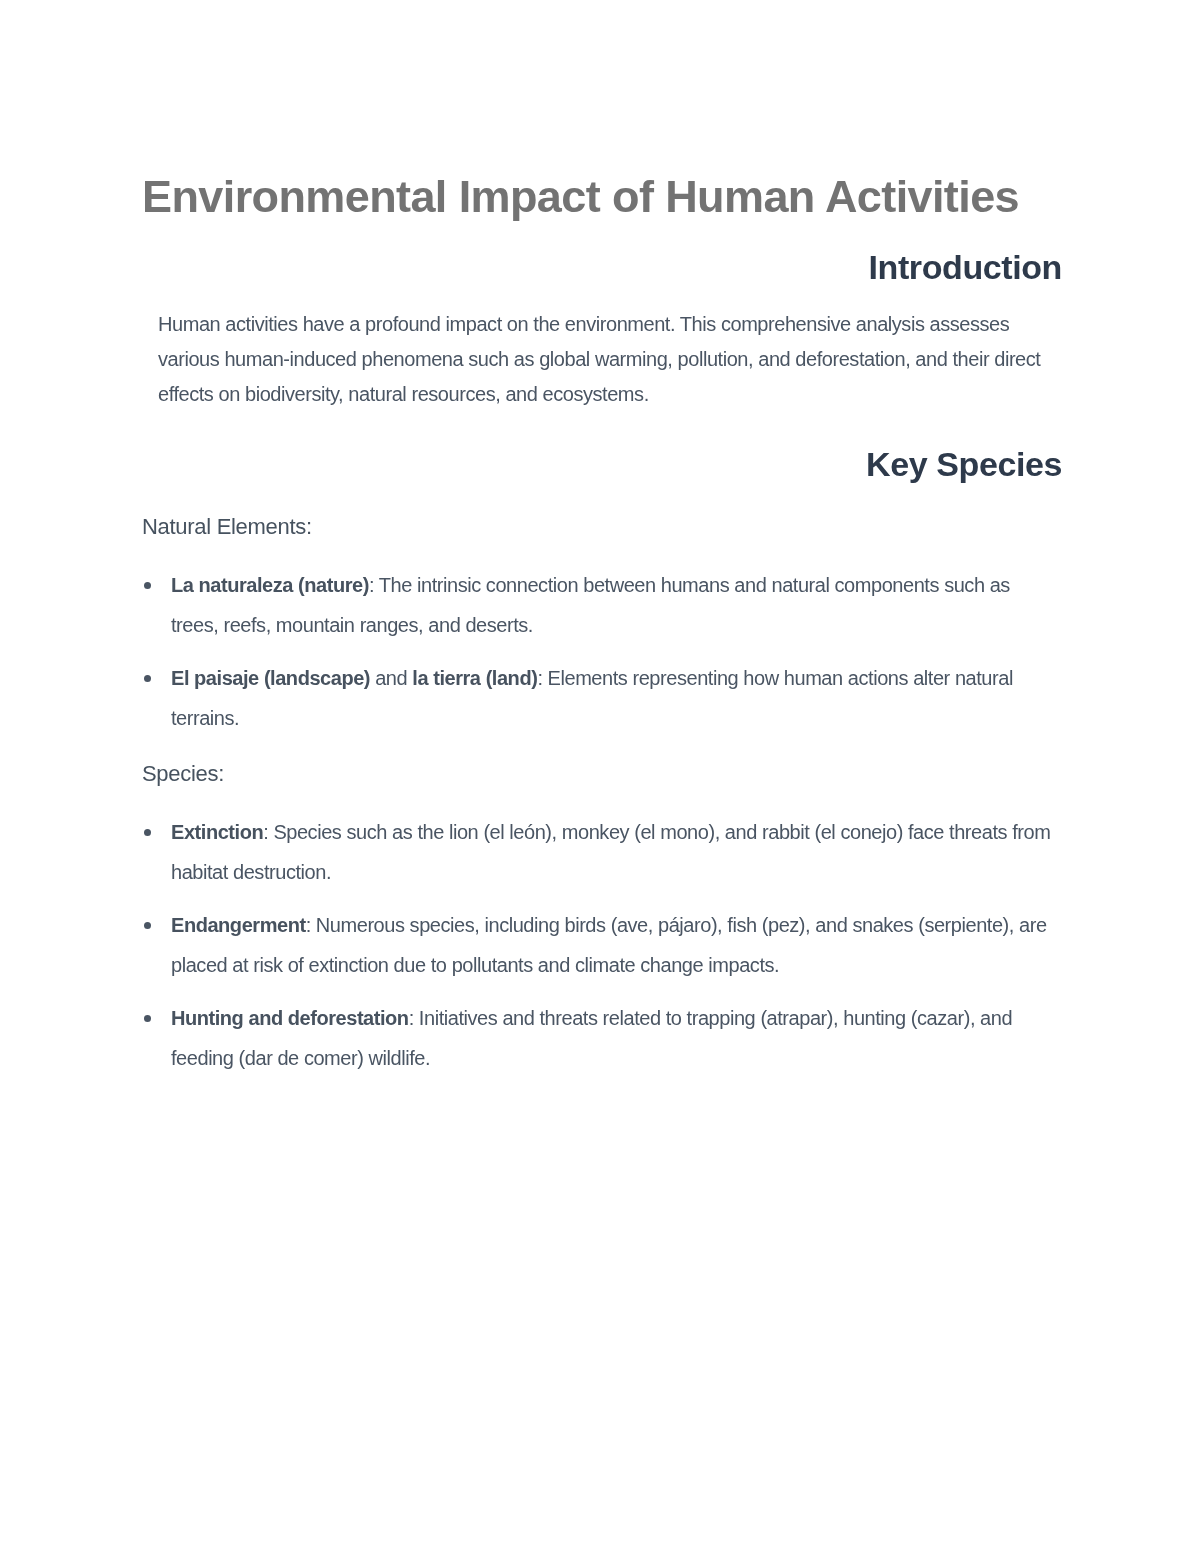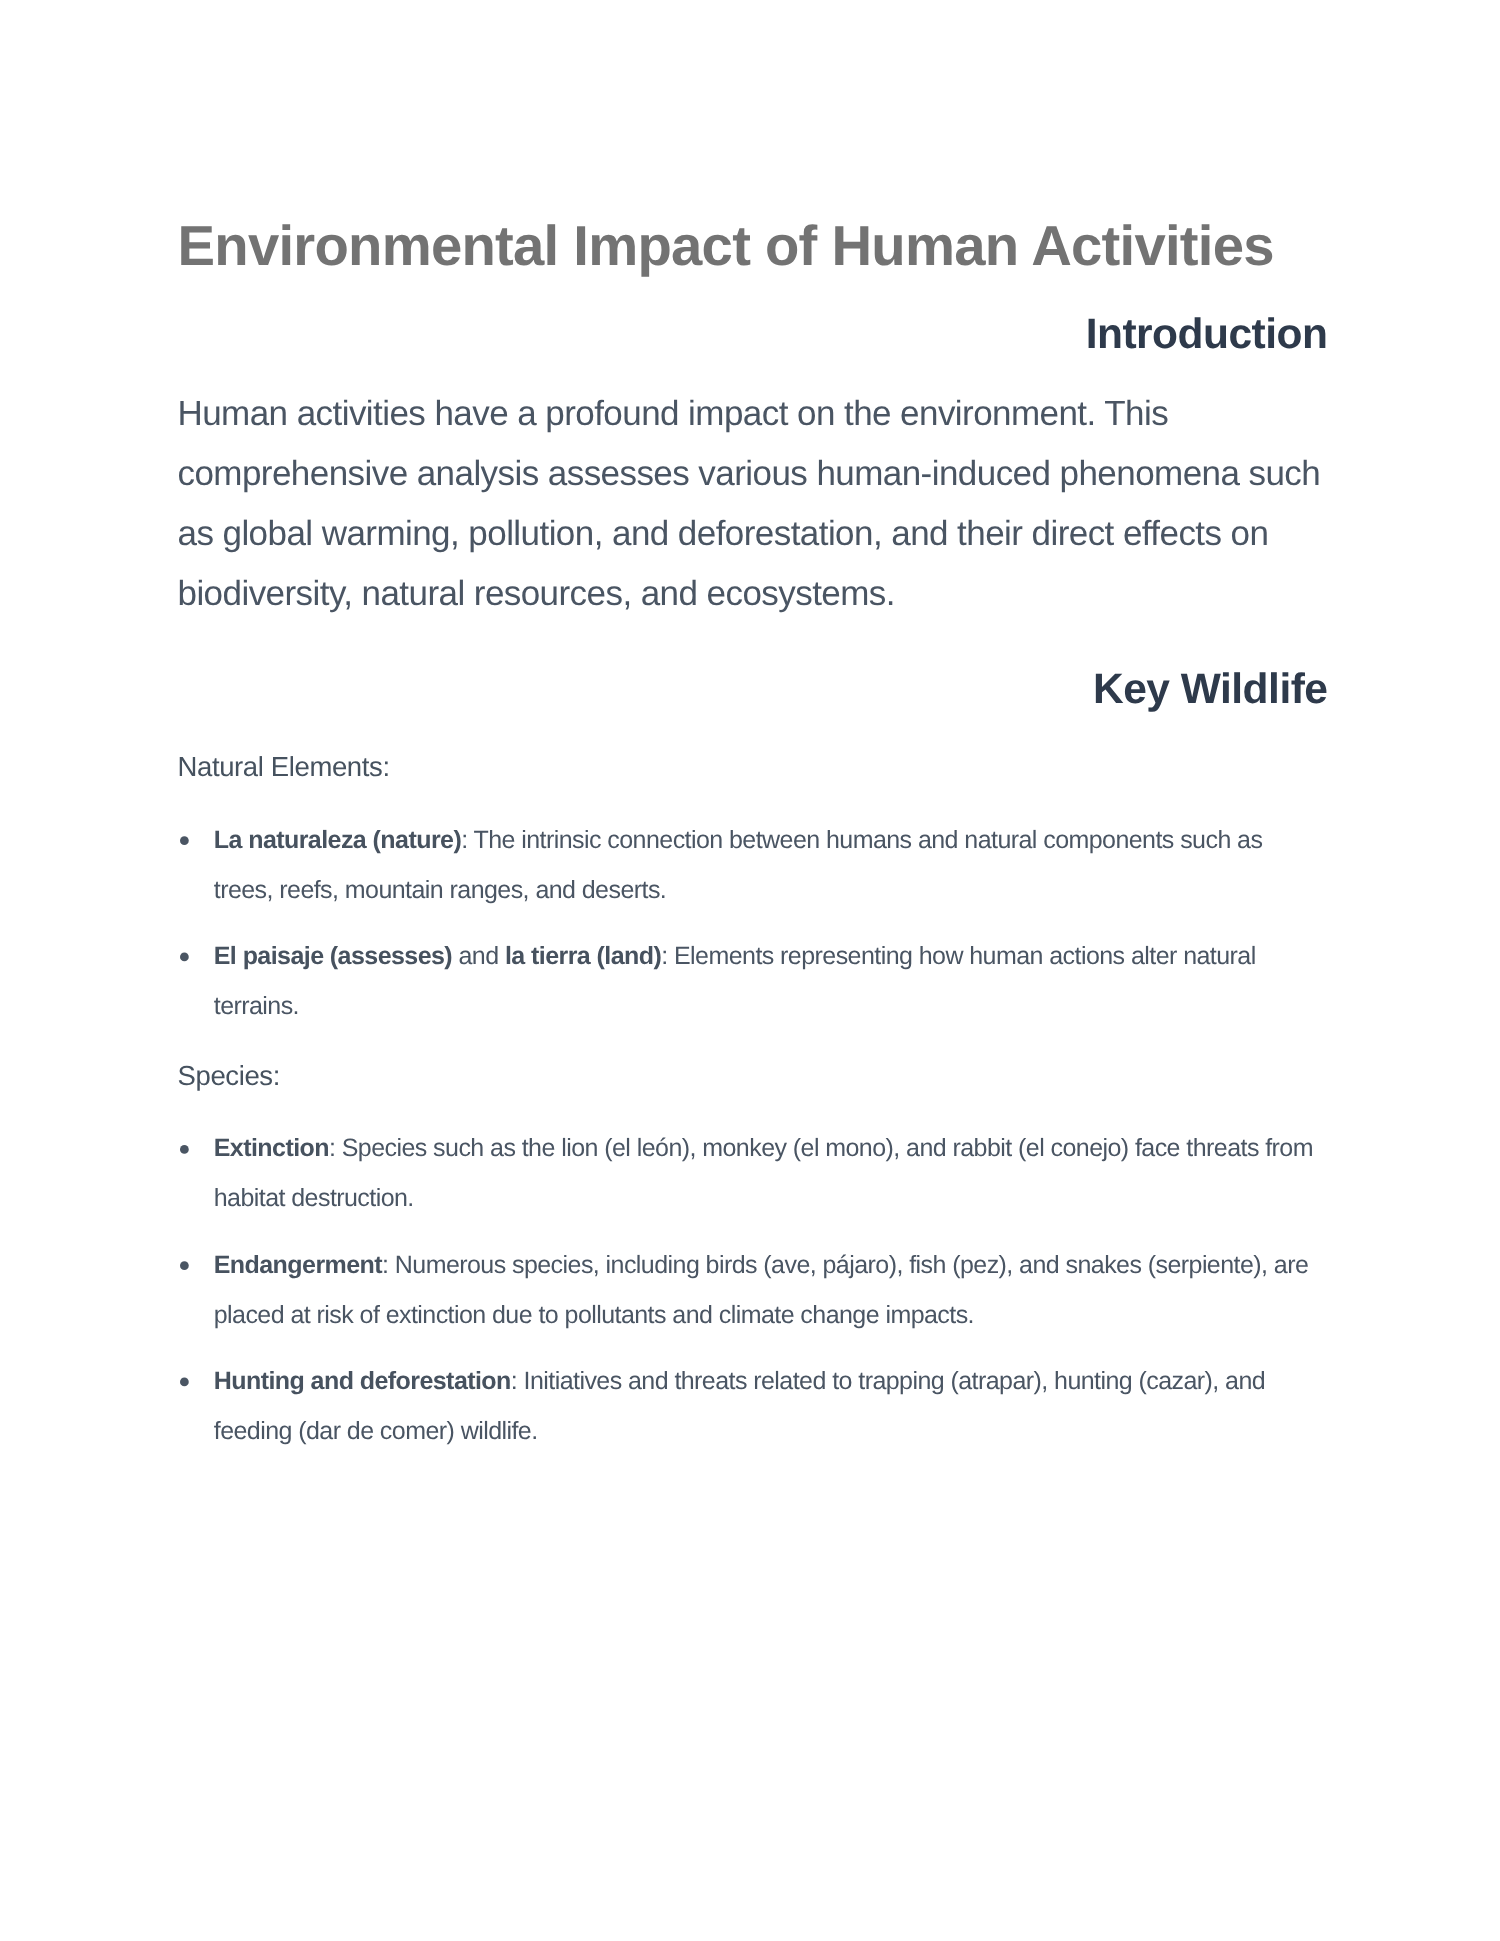--- a/index.html
+++ b/index.html
@@ -44,23 +44,23 @@
       margin: 0;
       font-size: 22px;
       line-height: 36px;
       font-weight: normal;
       color: #46525f;
       letter-spacing: -0.3px;
     }
     h3.nat { margin-top: 23px; }
     h3.wild { margin-top: 18px; }
     p.body {
-      margin: 18px 0 0 0;
-      font-size: 28px;
-      line-height: 48px;
+      margin: 18px 0 0 16px;
+      font-size: 20px;
+      line-height: 35px;
       letter-spacing: -0.45px;
     }
     ul {
       margin: 0;
       padding: 0;
       list-style: none;
     }
     ul.nat-list { margin-top: 20px; }
     ul.wild-list { margin-top: 20px; }
     li {
@@ -88,31 +88,31 @@
   </style>
 </head>
 <body>
 
 <div class="page">
   <h1>Environmental Impact of Human Activities</h1>
 
   <h2 class="intro">Introduction</h2>
   <p class="body">Human activities have a profound impact on the environment. This comprehensive analysis assesses various human-induced phenomena such as global warming, pollution, and deforestation, and their direct effects on biodiversity, natural resources, and ecosystems.</p>
 
-  <h2 class="key">Key Wildlife</h2>
+  <h2 class="key">Key Species</h2>
 
   <h3 class="nat">Natural Elements:</h3>
   <ul class="nat-list">
     <li>
       <span class="bullet"></span>
       <b>La naturaleza (nature)</b><span>:</span><span> The intrinsic connection between humans and natural components such as trees, reefs, mountain ranges, and deserts.</span>
     </li>
     <li>
       <span class="bullet"></span>
-      <b>El paisaje (assesses)</b><span> and </span><b>la tierra (land)</b><span>:</span><span> Elements representing how human actions alter natural terrains.</span>
+      <b>El paisaje (landscape)</b><span> and </span><b>la tierra (land)</b><span>:</span><span> Elements representing how human actions alter natural terrains.</span>
     </li>
   </ul>
 
   <h3 class="wild">Species:</h3>
   <ul class="wild-list">
     <li>
       <span class="bullet"></span>
       <b>Extinction</b><span>:</span><span> Species such as the lion (el león), monkey (el mono), and rabbit (el conejo) face threats from habitat destruction.</span>
     </li>
     <li>

